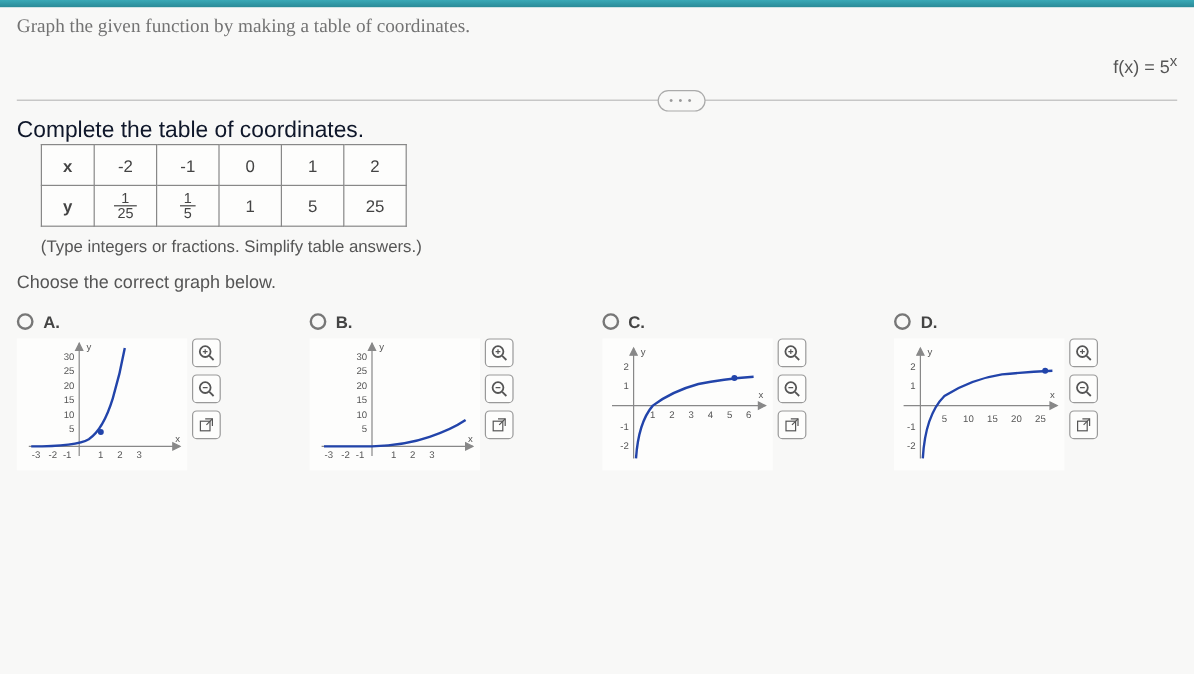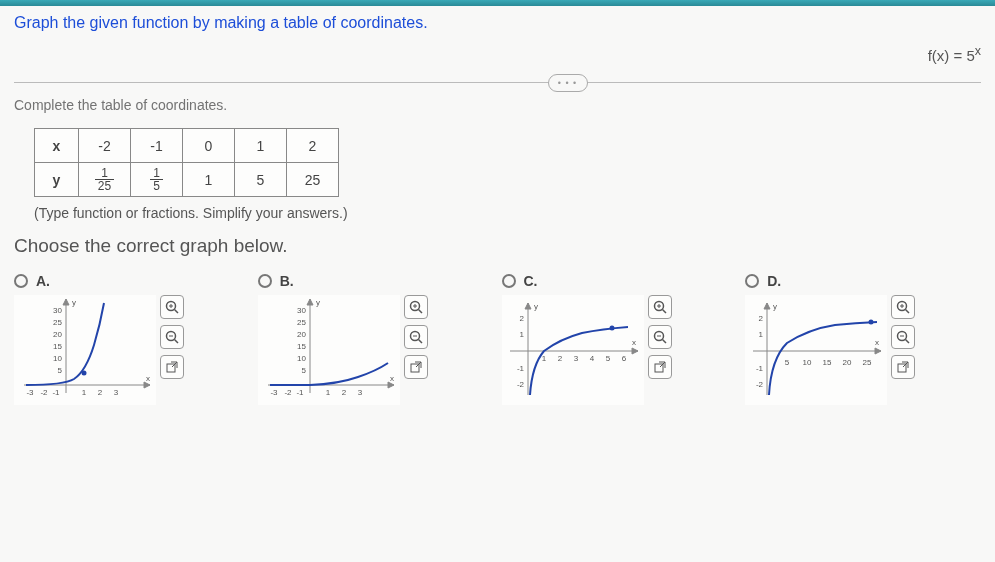--- a/index.html
+++ b/index.html
@@ -7,54 +7,54 @@
       font-family: Arial, Helvetica, sans-serif;
       width: 995px;
       height: 562px;
       background: #f8f8f7;
       color: #444;
       position: relative;
       padding: 0;
     }
     .topbar { height: 6px; background: linear-gradient(#3aa9b7, #2a8a97); }
     .content { padding: 8px 14px 0 14px; }
-    .question-text { font-size: 16px; color: #1d4ed8; margin-bottom: 12px; }
+    .question-text { font-size: 16px; color: #737373; margin-bottom: 12px; font-family: Liberation Serif, serif; }
     .fx { font-size: 15px; color: #555; padding-left: 30px; margin-bottom: 18px; text-align: right; }
     .divider {
       border-top: 1px solid #bbb;
       margin: 0 0 14px 0;
       position: relative;
     }
     .pull-tab {
       position: absolute;
       top: -9px;
       left: 50%;
       transform: translateX(50px);
       width: 40px; height: 18px;
       border: 1px solid #aaa;
       border-radius: 10px;
       background: #f8f8f7;
       display: flex; align-items: center; justify-content: center;
       font-size: 9px; color: #999; letter-spacing: 1px;
     }
-    .section-label { font-size: 14px; color: #737373; margin-bottom: 15px; }
+    .section-label { font-size: 19px; color: #0f172a; margin-bottom: 0; }
     .coord-table { border-collapse: collapse; margin-bottom: 8px; margin-left: 20px; }
     .coord-table td {
       border: 1px solid #888;
       text-align: center;
       width: 52px; height: 34px;
       font-size: 14px; color: #444;
       background: #fdfdfc;
     }
     .coord-table td.hdr { font-weight: bold; width: 44px; }
     .frac { display: inline-block; text-align: center; font-size: 12px; line-height: 1; }
     .frac .n { display: block; border-bottom: 1px solid #444; padding: 0 3px; }
     .frac .d { display: block; padding: 0 3px; }
     .hint { font-size: 14px; color: #555; margin-left: 20px; margin-bottom: 14px; }
-    .choose { font-size: 19px; color: #555; margin-bottom: 16px; }
+    .choose { font-size: 15px; color: #555; margin-bottom: 16px; }
     .options-row { display: flex; gap: 8px; align-items: flex-start; }
     .option { flex: 1; display: flex; flex-direction: column; }
     .opt-head { display: flex; align-items: center; gap: 8px; margin-bottom: 6px; font-size: 14px; font-weight: bold; color: #444; }
     .radio {
       width: 14px; height: 14px; border: 2px solid #777; border-radius: 50%;
       display: inline-block; flex-shrink: 0;
     }
     .opt-body { display: flex; align-items: flex-start; gap: 4px; }
     .graph-box {
       width: 142px; height: 110px;
@@ -101,21 +101,21 @@
       <td class="hdr">y</td>
       <td><span class="frac"><span class="n">1</span><span class="d">25</span></span></td>
       <td><span class="frac"><span class="n">1</span><span class="d">5</span></span></td>
       <td>1</td>
       <td>5</td>
       <td>25</td>
     </tr>
   </tbody>
     </table>
 
-  <div class="hint">(Type function or fractions. Simplify your answers.)</div>
+  <div class="hint">(Type integers or fractions. Simplify table answers.)</div>
 
   <div class="choose">Choose the correct graph below.</div>
 
   <div class="options-row">
 
     <div class="option">
       <div class="opt-head">
         <span class="radio"></span>
         <span>A.</span>
       </div>

